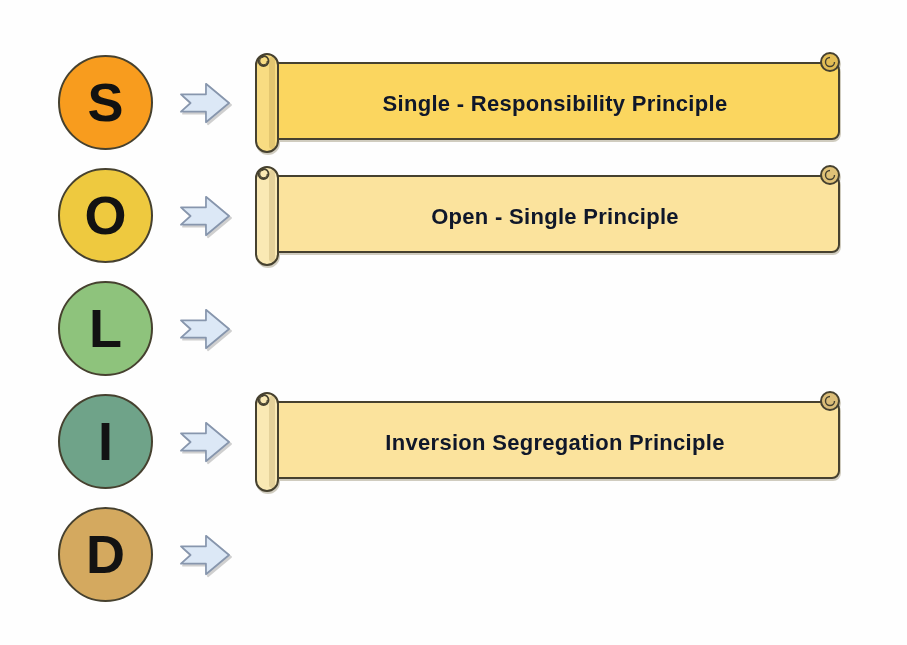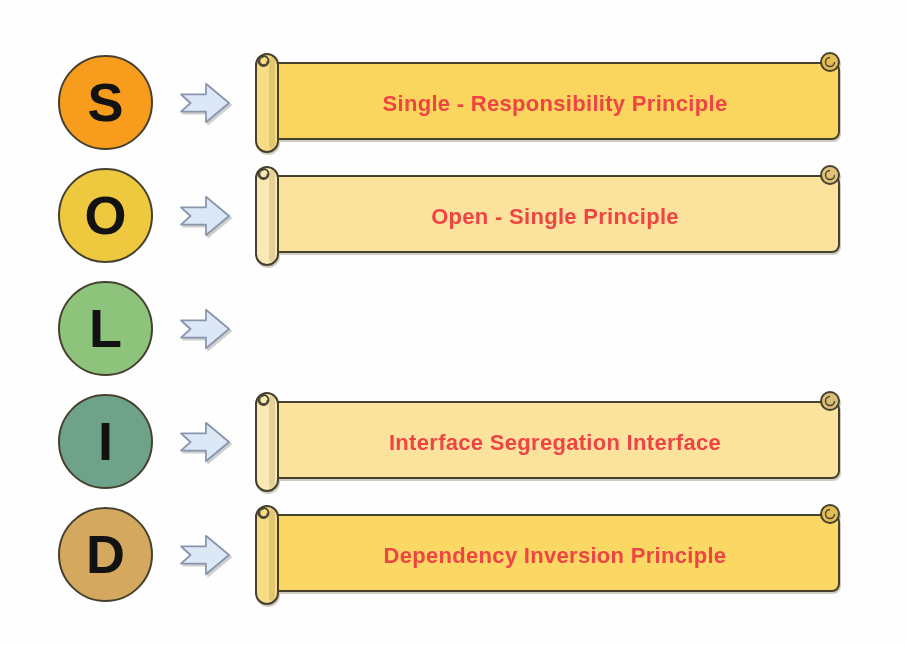--- a/index.html
+++ b/index.html
@@ -40,21 +40,21 @@
     width:592px;height:112px;
   }
   .scroll-svg{
     position:absolute;left:0;top:0;
     width:592px;height:112px;
     filter:drop-shadow(1px 2px 0 rgba(90,75,30,0.28));
   }
   .scroll-label{
     position:absolute;left:30px;right:10px;top:16px;height:82px;
     display:flex;align-items:center;justify-content:center;
-    font-size:22px;font-weight:bold;color:#ef4444;
+    font-size:22px;font-weight:bold;color:#0f172a;
     letter-spacing:0.3px;white-space:nowrap;
   }
 </style>
 </head>
 <body>
 
 <div class="canvas" style="--bg: #fefefe; --outline: #46412f; --arrow-fill: #dce8f6; --arrow-stroke: #8796ad;">
 
   <div class="row" style="--circle: #f89c1e; --banner: #fbd65f; --rod: #f8dc82; --curl: #e3bd55;">
     <div class="circle">
@@ -117,38 +117,26 @@
     <div class="scroll">
       <svg class="scroll-svg" viewBox="0 0 592 112">
         <rect x="20" y="16" width="570" height="76" rx="7" fill="var(--banner)" stroke="var(--outline)" stroke-width="2"></rect>
         <circle cx="581" cy="15" r="9" fill="var(--curl)" stroke="var(--outline)" stroke-width="2"></circle>
         <path d="M 581 10.5 a 4.5 4.5 0 1 0 4.5 4.5" fill="none" stroke="var(--outline)" stroke-width="1.4"></path>
         <rect x="7" y="7" width="22" height="98" rx="11" fill="var(--rod)" stroke="var(--outline)" stroke-width="2"></rect>
         <rect x="20" y="10" width="6" height="92" rx="3" fill="rgba(120,90,20,0.16)"></rect>
         <circle cx="14.5" cy="14" r="5" fill="var(--rod)" stroke="var(--outline)" stroke-width="1.8"></circle>
         <path d="M 14.5 10.2 a 3.8 3.8 0 1 0 3.8 3.8" fill="none" stroke="var(--outline)" stroke-width="1.2"></path>
       </svg>
-      <div class="scroll-label">Interface Segregation Interface</div>
+      <div class="scroll-label">Inversion Segregation Principle</div>
     </div>
   </div>
 
   <div class="row" style="--circle: #d4a95f; --banner: #fbd763; --rod: #f8dd86; --curl: #e2bd56;">
     <div class="circle">
       <span class="letter">D</span>
     </div>
     <svg class="arrow-svg" viewBox="0 0 52 42">
       <polygon points="1,12 27,12 27,1 51,21 27,41 27,30 1,30 11,21" fill="var(--arrow-fill)" stroke="var(--arrow-stroke)" stroke-width="1.8" stroke-linejoin="round"></polygon>
     </svg>
-    <div class="scroll">
-      <svg class="scroll-svg" viewBox="0 0 592 112">
-        <rect x="20" y="16" width="570" height="76" rx="7" fill="var(--banner)" stroke="var(--outline)" stroke-width="2"></rect>
-        <circle cx="581" cy="15" r="9" fill="var(--curl)" stroke="var(--outline)" stroke-width="2"></circle>
-        <path d="M 581 10.5 a 4.5 4.5 0 1 0 4.5 4.5" fill="none" stroke="var(--outline)" stroke-width="1.4"></path>
-        <rect x="7" y="7" width="22" height="98" rx="11" fill="var(--rod)" stroke="var(--outline)" stroke-width="2"></rect>
-        <rect x="20" y="10" width="6" height="92" rx="3" fill="rgba(120,90,20,0.16)"></rect>
-        <circle cx="14.5" cy="14" r="5" fill="var(--rod)" stroke="var(--outline)" stroke-width="1.8"></circle>
-        <path d="M 14.5 10.2 a 3.8 3.8 0 1 0 3.8 3.8" fill="none" stroke="var(--outline)" stroke-width="1.2"></path>
-      </svg>
-      <div class="scroll-label">Dependency Inversion Principle</div>
-    </div>
   </div>
 
 </div>
 
 </body></html>

